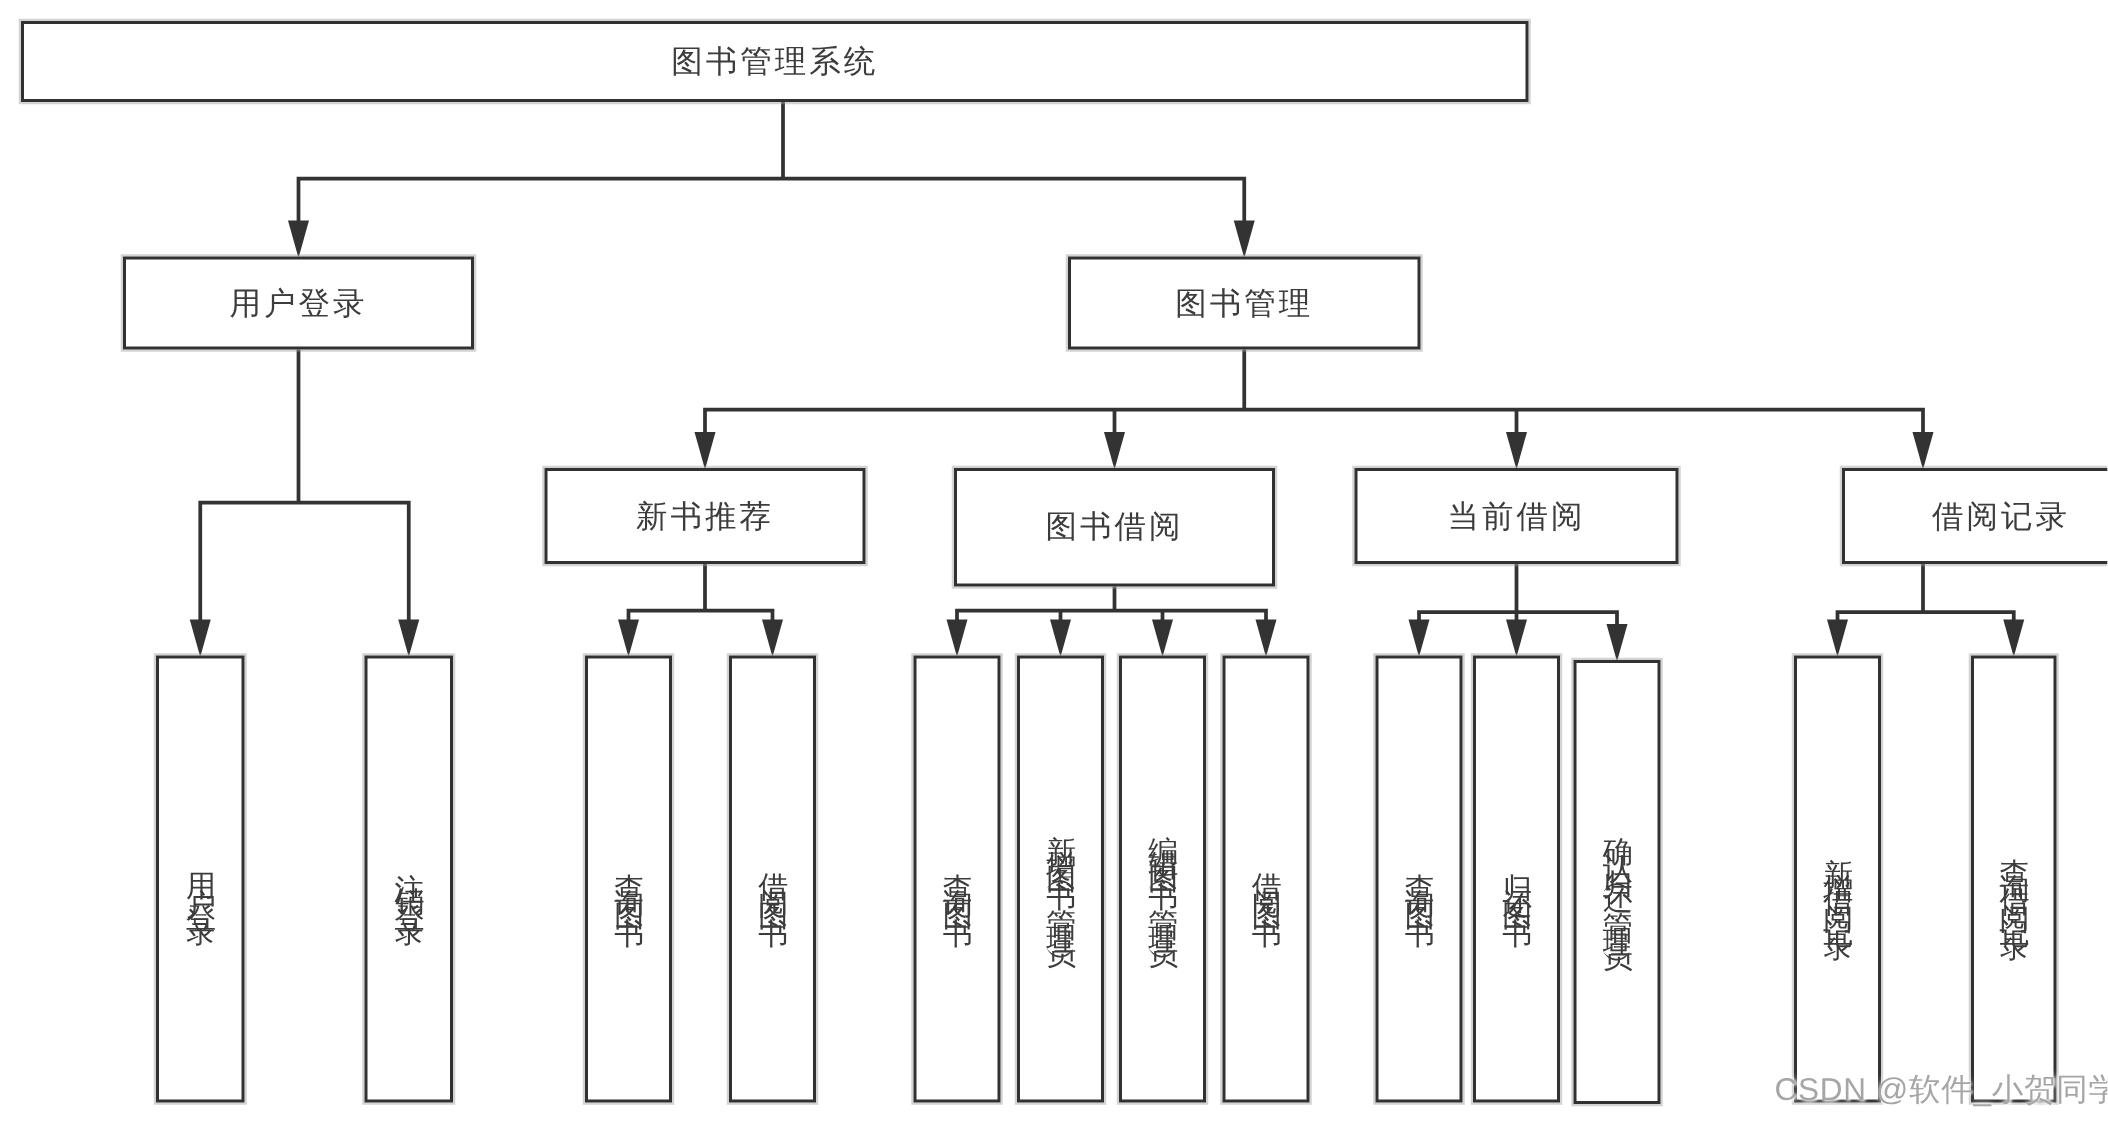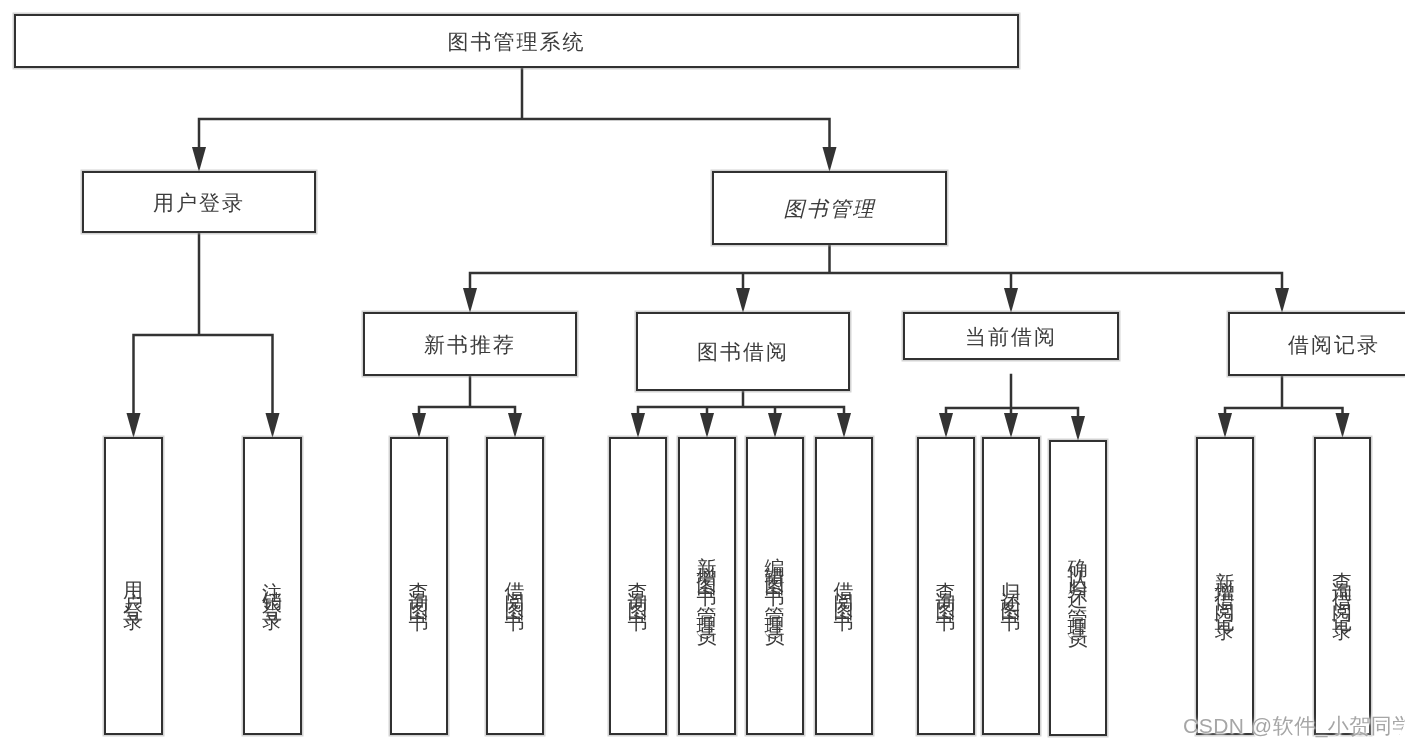--- a/index.html
+++ b/index.html
@@ -2,21 +2,21 @@
 <html style="--line: #333333; --border: #313131; --fill: #ffffff; --text: #3c3c3c; --wm: #a6a6a6; --bg: #ffffff;"><head>
 <meta charset="utf-8">
 <style>
   :root{
     --line:#333333; --border:#313131; --fill:#ffffff;
     --text:#3c3c3c; --wm:#a6a6a6; --bg:#ffffff;
   }
   html,body{margin:0;padding:0;background:var(--bg);}
   .canvas{
     position:relative;width:1405px;height:747px;background:var(--bg);
-    font-family:"Liberation Sans","DejaVu Sans",sans-serif;overflow:hidden;border-radius:30px;
+    font-family:"Liberation Sans","DejaVu Sans",sans-serif;overflow:hidden;
   }
   .wires{position:absolute;left:0;top:0;width:1405px;height:747px;}
   .node{
     position:absolute;box-sizing:border-box;background:var(--fill);
     border:2.5px solid var(--border);
     box-shadow:0 0 0 1.5px rgba(158,158,158,.45);
     display:flex;align-items:center;justify-content:center;
     color:var(--text);line-height:1;
   }
   .node.h{font-size:21px;letter-spacing:2px;font-weight:400;}
@@ -53,24 +53,24 @@
       <polygon points="837,413 851,413 844,438" style="fill:var(--line)"></polygon>
       <polygon points="939,413 953,413 946,438" style="fill:var(--line)"></polygon>
       <polygon points="1004,413 1018,413 1011,438" style="fill:var(--line)"></polygon>
       <polygon points="1071,416 1085,416 1078,441" style="fill:var(--line)"></polygon>
       <polygon points="1218,413 1232,413 1225,438" style="fill:var(--line)"></polygon>
       <polygon points="1335.5,413 1349.5,413 1342.5,438" style="fill:var(--line)"></polygon>
     </svg>
   <div id="nodes">
       <div class="node h" style="left: 14px; top: 14px; width: 1005px; height: 54px;">图书管理系统</div>
       <div class="node h" style="left: 82px; top: 171px; width: 234px; height: 62px;">用户登录</div>
-      <div class="node h" style="left: 712px; top: 171px; width: 235px; height: 74px; font-style: italic;">图书管理</div>
+      <div class="node h" style="left: 712px; top: 171px; width: 235px; height: 62px;">图书管理</div>
       <div class="node h" style="left: 363px; top: 312px; width: 214px; height: 64px; text-align: center;">新书推荐</div>
       <div class="node h" style="left: 636px; top: 312px; width: 214px; height: 79px;">图书借阅</div>
-      <div class="node h" style="left: 903px; top: 312px; width: 216px; height: 48px;">当前借阅</div>
+      <div class="node h" style="left: 903px; top: 312px; width: 216px; height: 64px;">当前借阅</div>
       <div class="node h" style="left: 1228px; top: 312px; width: 212px; height: 64px;">借阅记录</div>
       <div class="node v" style="left: 104px; top: 437px; width: 59px; height: 298px;">用户登录</div>
       <div class="node v" style="left: 243px; top: 437px; width: 59px; height: 298px;">注销登录</div>
       <div class="node v" style="left: 390px; top: 437px; width: 58px; height: 298px;">查询图书</div>
       <div class="node v" style="left: 486px; top: 437px; width: 58px; height: 298px;">借阅图书</div>
       <div class="node v" style="left: 609px; top: 437px; width: 58px; height: 298px;">查询图书</div>
       <div class="node v" style="left: 678px; top: 437px; width: 58px; height: 298px;">新增图书（管理员）</div>
       <div class="node v" style="left: 746px; top: 437px; width: 58px; height: 298px;">编辑图书（管理员）</div>
       <div class="node v" style="left: 815px; top: 437px; width: 58px; height: 298px;">借阅图书</div>
       <div class="node v" style="left: 917px; top: 437px; width: 58px; height: 298px;">查询图书</div>

